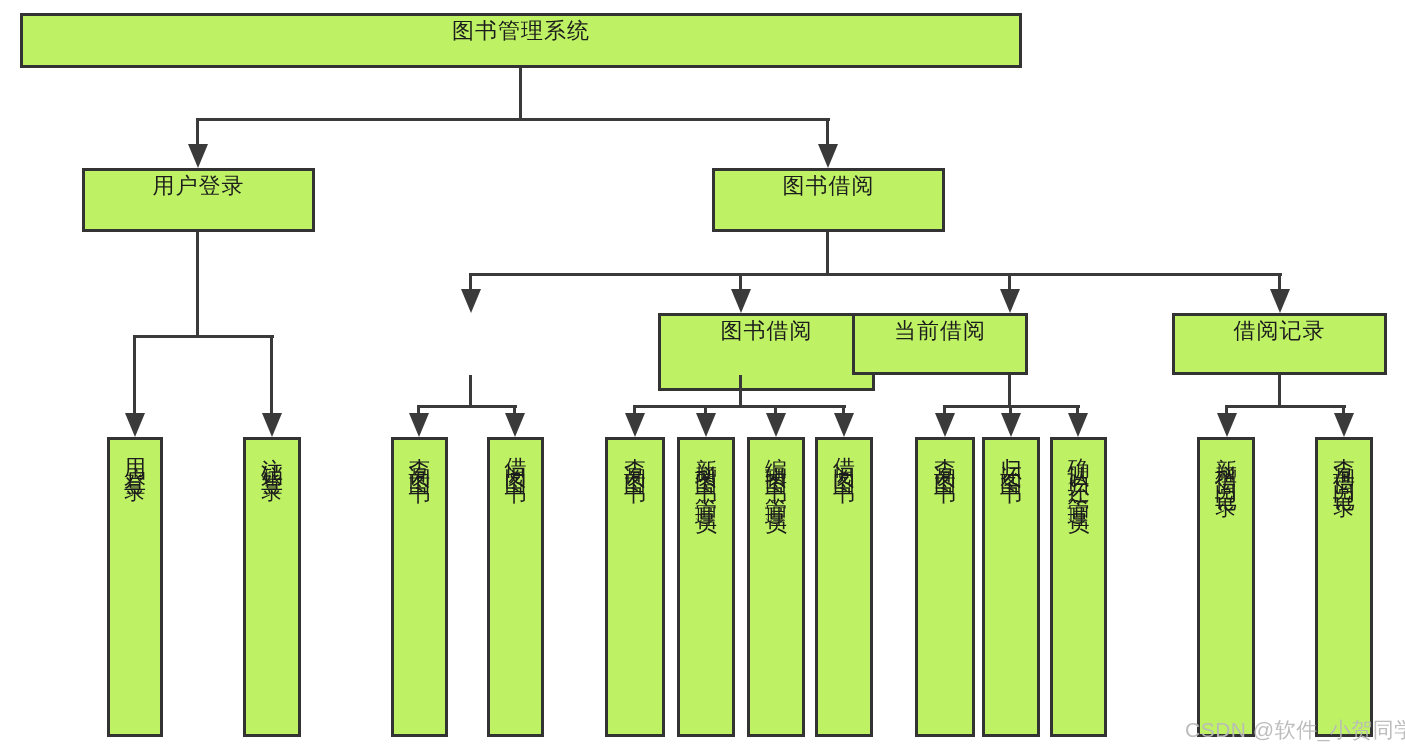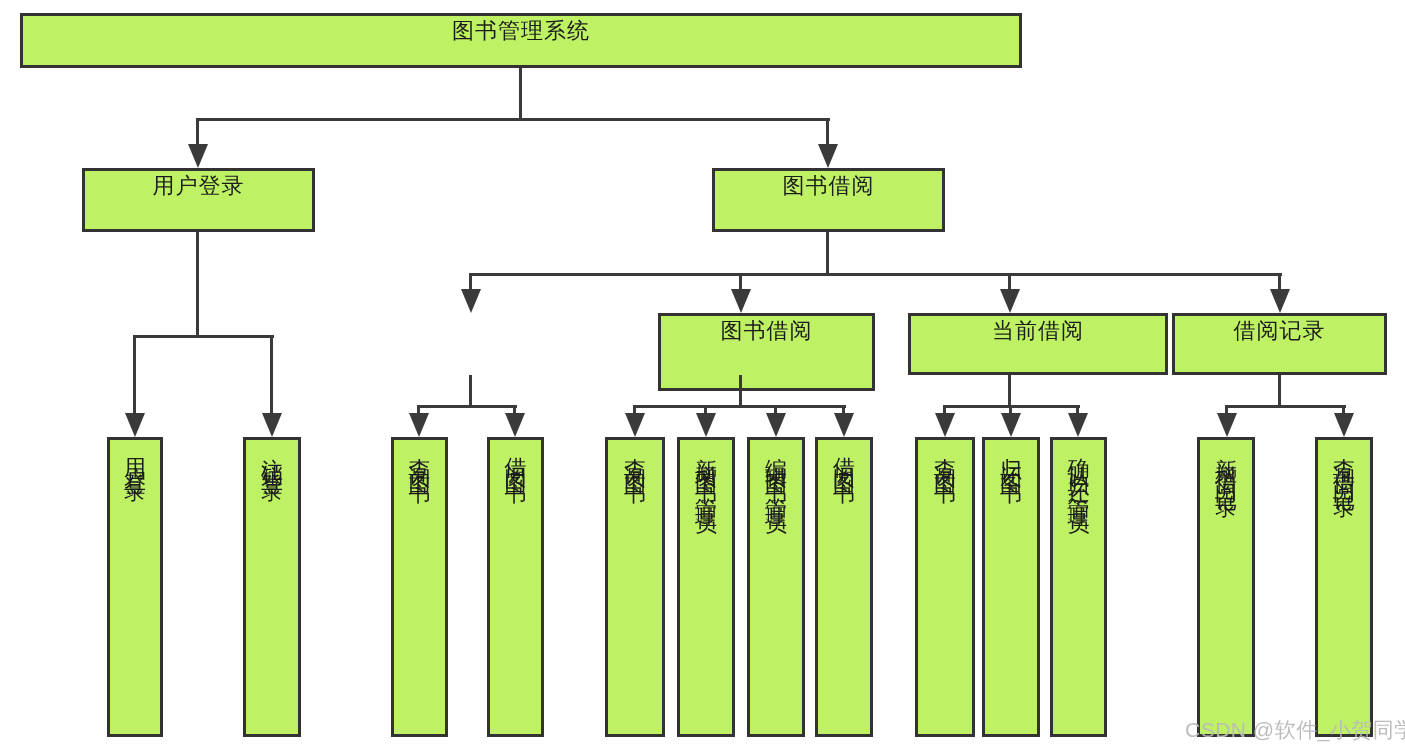--- a/index.html
+++ b/index.html
@@ -83,21 +83,21 @@
 
   <div class="node" style="left:712px;top:168px;width:233px;height:64px">
     <span class="h-label">图书借阅</span>
   </div>
 
 
   <div class="node" style="left:658px;top:313px;width:217px;height:78px">
     <span class="h-label">图书借阅</span>
   </div>
 
-  <div class="node" style="left:908px;top:313px;width:260px;height:62px">
+  <div class="node" style="left:852px;top:313px;width:176px;height:62px">
     <span class="h-label">当前借阅</span>
   </div>
 
   <div class="node" style="left:1172px;top:313px;width:215px;height:62px">
     <span class="h-label">借阅记录</span>
   </div>
 
   <div class="node" style="left:107px;top:437px;width:56px;height:300px">
     <span class="v-label">用户登录</span>
   </div>

